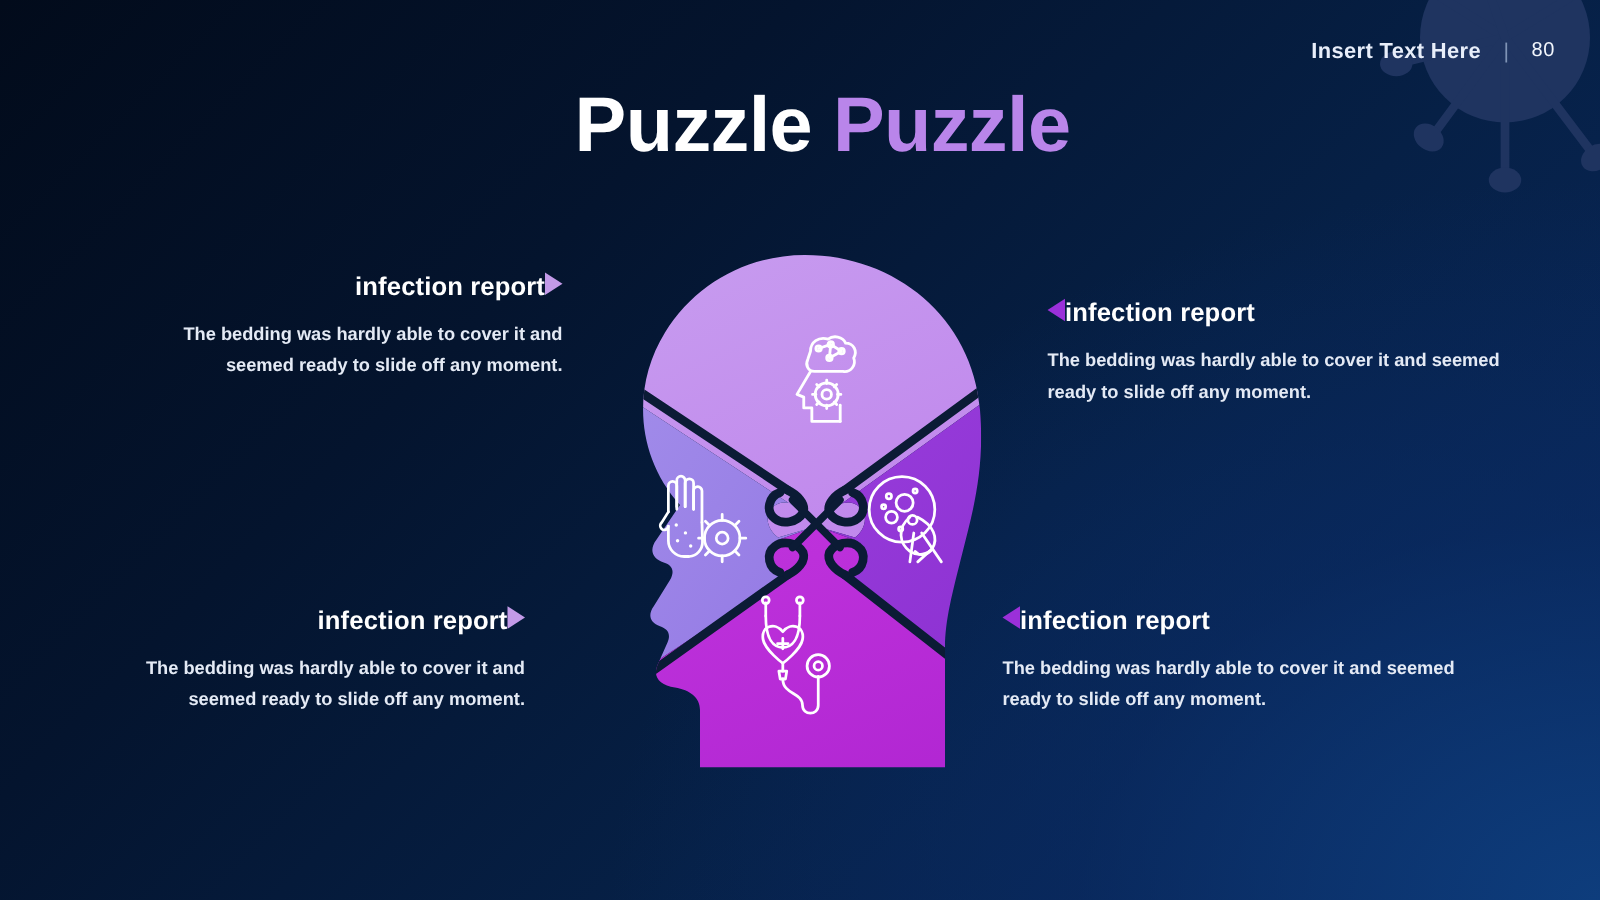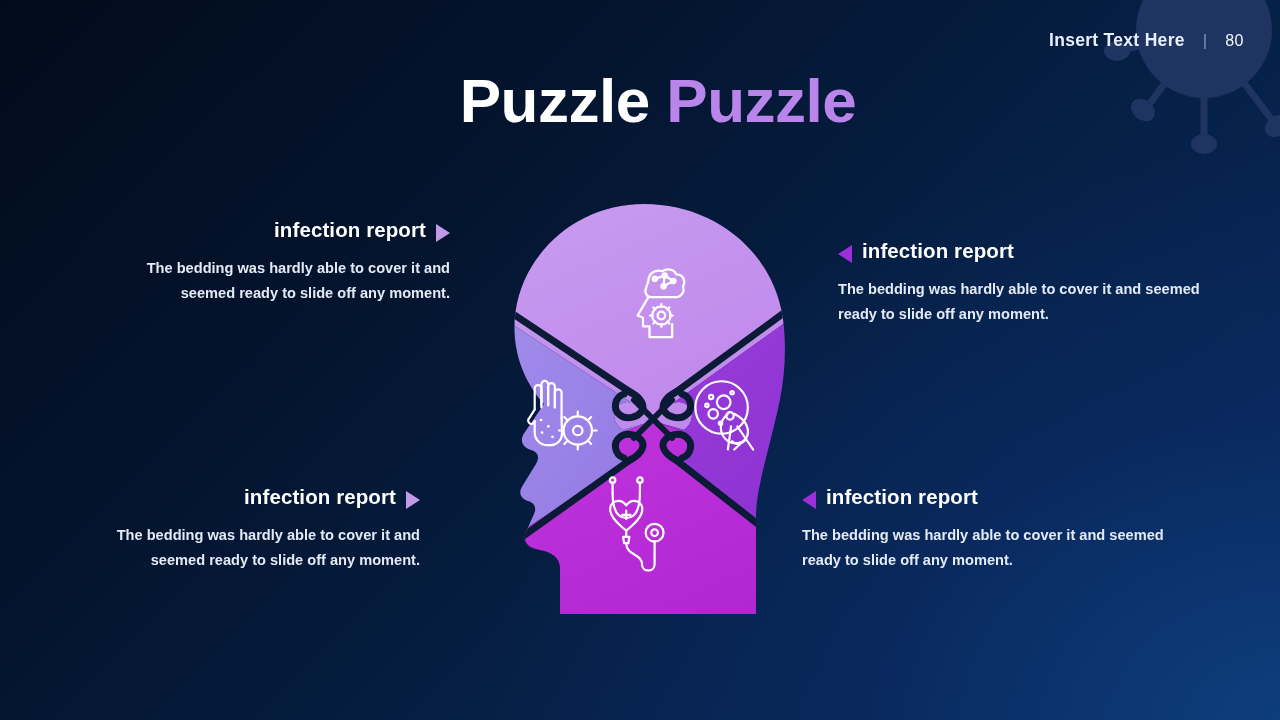--- a/index.html
+++ b/index.html
@@ -44,21 +44,21 @@
     text-align:center;
     font-size:62px; font-weight:bold; letter-spacing:-0.5px;
     line-height:1.08;
   }
   .title .w1 { color:#ffffff;margin-left:36px; }
   .title .w2 { color:#b985ea; }
 
   
   .callout { position:absolute; }
   .callout .head-row {
-    display:flex; align-items:flex-end; gap:10px;
+    display:flex; align-items:flex-start; gap:0;
   }
   .callout .label {
     font-size:20.5px; font-weight:bold; color:#ffffff;
     letter-spacing:0.1px; white-space:nowrap;
   }
   .callout .body {
     margin-top:14px;
     font-size:14.6px; color:#e4eaf5; line-height:1.72;
     font-weight:700;
   }

